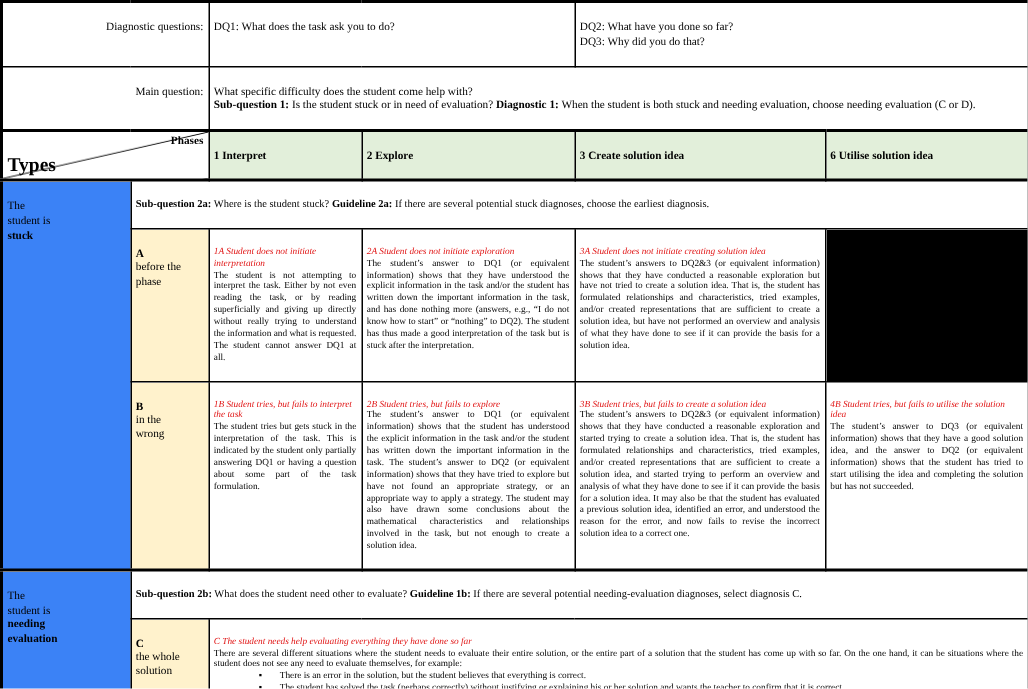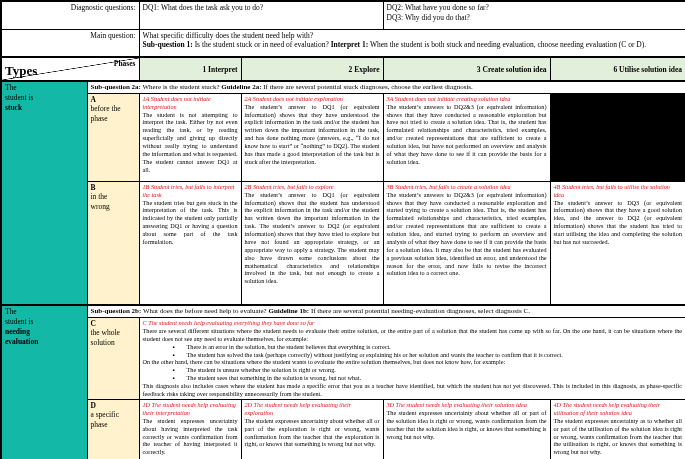--- a/index.html
+++ b/index.html
@@ -1,35 +1,35 @@
 <!DOCTYPE html>
 <html><head>
 <meta charset="utf-8">
 <style>
   html,body{margin:0;padding:0;background:#fff;}
   #page{width:685px;height:459px;font-family:"Liberation Serif","DejaVu Serif",serif;color:#000;overflow:hidden;}
   table{border-collapse:collapse;table-layout:fixed;width:685px;height:459px;}
-  td{border:1px solid #000;vertical-align:top;padding:1px 3px;overflow:hidden;}
+  td{border:1px solid #000;vertical-align:top;padding:11px 3px;overflow:hidden;}
   .thick-top td{border-top:2px solid #000;}
   table{border:2px solid #000;}
   
   .toprow td{font-size:7.5px;line-height:1.3;}
   .rlabel{text-align:right;font-size:7.5px;}
   .b{font-weight:bold;}
   
   .corner{position:relative;padding:11px;background:
      linear-gradient(to bottom right, transparent calc(50% - 0.6px), #000 50%, transparent calc(50% + 0.6px));}
   .corner .top{position:absolute;top:1px;right:3px;font-weight:bold;font-size:7.5px;}
   .corner .bot{position:absolute;bottom:1px;left:3px;font-weight:bold;font-size:13px;}
   
-  .phase{background:#e2efda;font-weight:bold;font-size:7.5px;text-align:right;vertical-align:middle;margin-left:41px;}
+  .phase{background:#e2efda;font-weight:bold;font-size:7.5px;text-align:left;vertical-align:middle;margin-left:41px;}
   
   .subq{font-size:7px;line-height:1.25;vertical-align:middle;}
   
-  .typecell{background:#14b8a6;font-size:7.5px;line-height:1.3;}
+  .typecell{background:#3b82f6;font-size:7.5px;line-height:1.3;}
   .typecell .ln{display:block;}
   .labelcell{background:#fff2cc;font-size:7.5px;line-height:1.25;}
   .labelcell .letter{font-weight:bold;display:block;}
   .labelcell .desc{font-weight:normal;display:block;max-width:34px;}
   
   .cell{font-size:6.2px;line-height:1.27;}
   .title{color:#e01212;font-style:italic;margin-bottom:0px;}
   .body{text-align:justify;}
   .blackout{background:#000;}
   
@@ -59,22 +59,22 @@
           </td>
     <td colspan="2">
       <div>DQ2: What have you done so far?</div>
       <div>DQ3: Why did you do that?</div>
     </td>
   </tr>
 
   <tr class="toprow" style="height:28px">
     <td colspan="2" class="rlabel">Main question:</td>
     <td colspan="4">
-      <div>What specific difficulty does the student need help with?</div>
-      <div><span class="b">Sub-question 1:</span><span> Is the student stuck or in need of evaluation? </span><span class="b">Interpret 1:</span><span> When the student is both stuck and needing evaluation, choose needing evaluation (C or D).</span></div>
+      <div>What specific difficulty does the student come help with?</div>
+      <div><span class="b">Sub-question 1:</span><span> Is the student stuck or in need of evaluation? </span><span class="b">Diagnostic 1:</span><span> When the student is both stuck and needing evaluation, choose needing evaluation (C or D).</span></div>
     </td>
   </tr>
 
   <tr class="thick-top" style="height:18px">
     <td colspan="2" class="corner">
       <span class="top">Phases</span>
       <span class="bot">Types</span>
     </td>
     <td class="phase">1 Interpret</td>
     <td class="phase">2 Explore</td>
@@ -133,21 +133,21 @@
       <div class="body">The student’s answer to DQ3 (or equivalent information) shows that they have a good solution idea, and the answer to DQ2 (or equivalent information) shows that the student has tried to start utilising the idea and completing the solution but has not succeeded.</div>
     </td>
   </tr>
 
   <tr class="thick-top" style="height:12px">
     <td rowspan="3" class="typecell">
       <span class="ln">The</span>
       <span class="ln">student is</span>
       <span class="ln b" style="max-width:50px">needing evaluation</span>
     </td>
-    <td colspan="5" class="subq"><span class="b">Sub-question 2b:</span><span> What does the before need help to evaluate? </span><span class="b">Guideline 1b:</span><span> If there are several potential needing-evaluation diagnoses, select diagnosis C.</span></td>
+    <td colspan="5" class="subq"><span class="b">Sub-question 2b:</span><span> What does the student need other to evaluate? </span><span class="b">Guideline 1b:</span><span> If there are several potential needing-evaluation diagnoses, select diagnosis C.</span></td>
   </tr>
 
   <tr style="height:82px">
     <td class="labelcell">
       <span class="letter">C</span>
       <span class="desc">the whole solution</span>
     </td>
     <td colspan="4" class="cell">
       <div class="title">C The student needs help evaluating everything they have done so far</div>
       <div class="body">There are several different situations where the student needs to evaluate their entire solution, or the entire part of a solution that the student has come up with so far. On the one hand, it can be situations where the student does not see any need to evaluate themselves, for example:</div>

